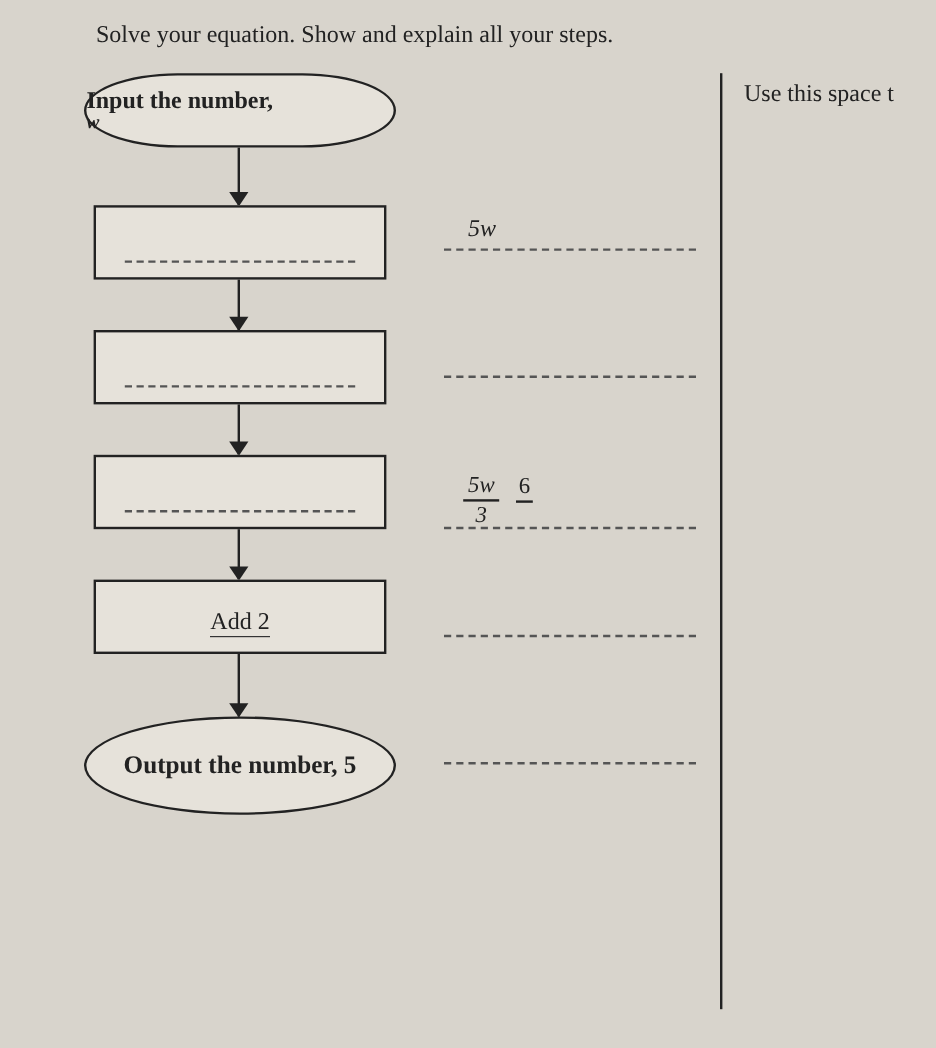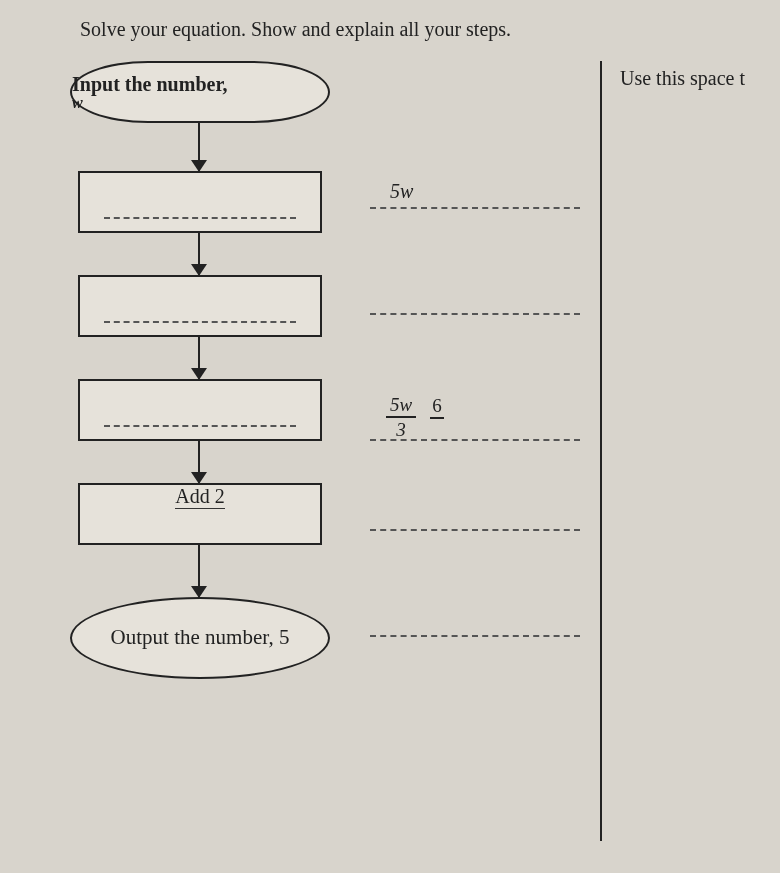--- a/index.html
+++ b/index.html
@@ -114,40 +114,40 @@
       font-weight: 500;
     }
     .rect-box .blank {
       width: 80%;
       border-bottom: 2px dashed #555;
       position: absolute;
       bottom: 12px;
       left: 10%;
     }
     .rect-box.with-text {
-      align-items: flex-start;
-      padding-bottom: 2px;
+      align-items: flex-end;
+      padding-bottom: 12px;
     }
     .rect-box.with-text .label {
       border-bottom: 1.5px solid #333;
       padding-bottom: 0;
       font-size: 20px;
     }
     .output-oval {
       width: 260px;
       height: 82px;
       border: 2px solid #222;
       border-radius: 50% / 50%;
       background: #e6e2da;
       display: flex;
       align-items: center;
       justify-content: center;
       text-align: center;
       margin-left: 20px;
-      font-weight: normal;
+      font-weight: bold;
       font-size: 21px;
       line-height: 1.2;
     }
     
     .alg-row {
       position: relative;
       display: flex;
       align-items: center;
       height: 62px;
       margin-bottom: 44px;

